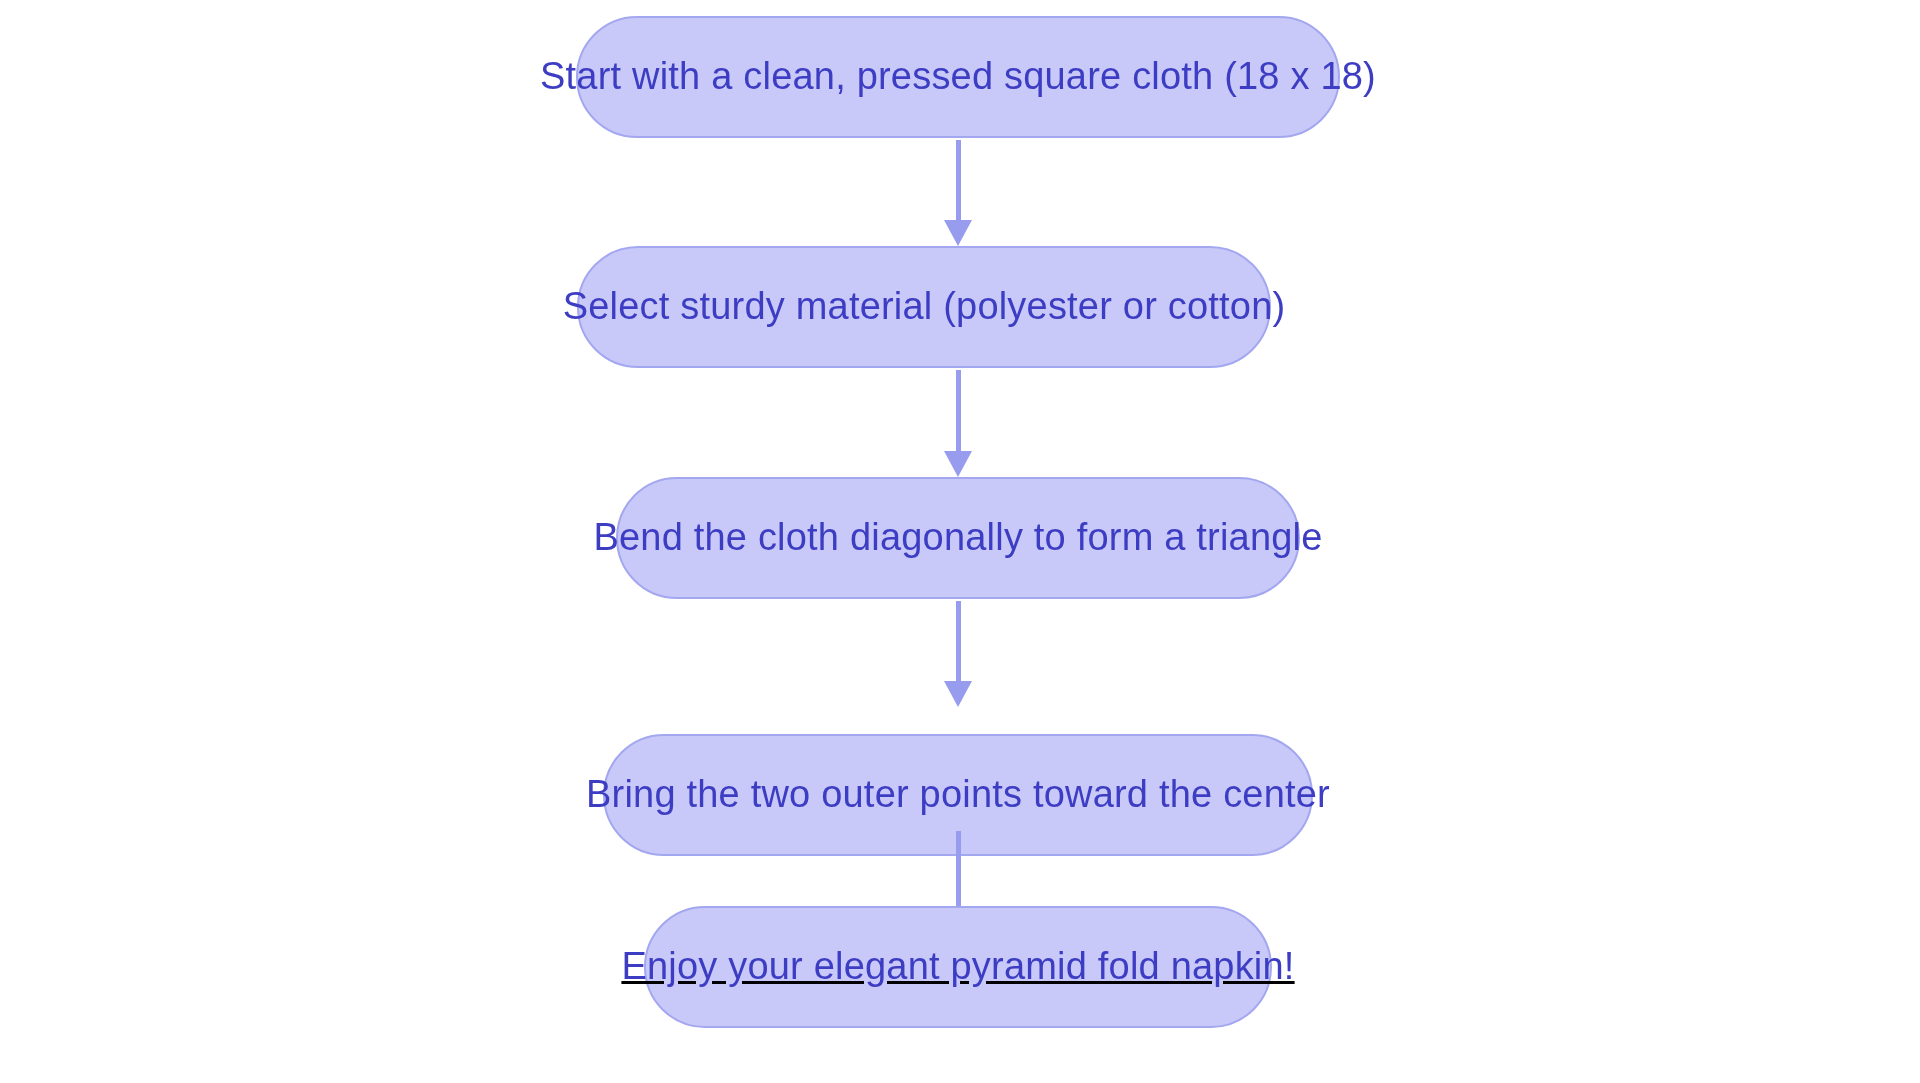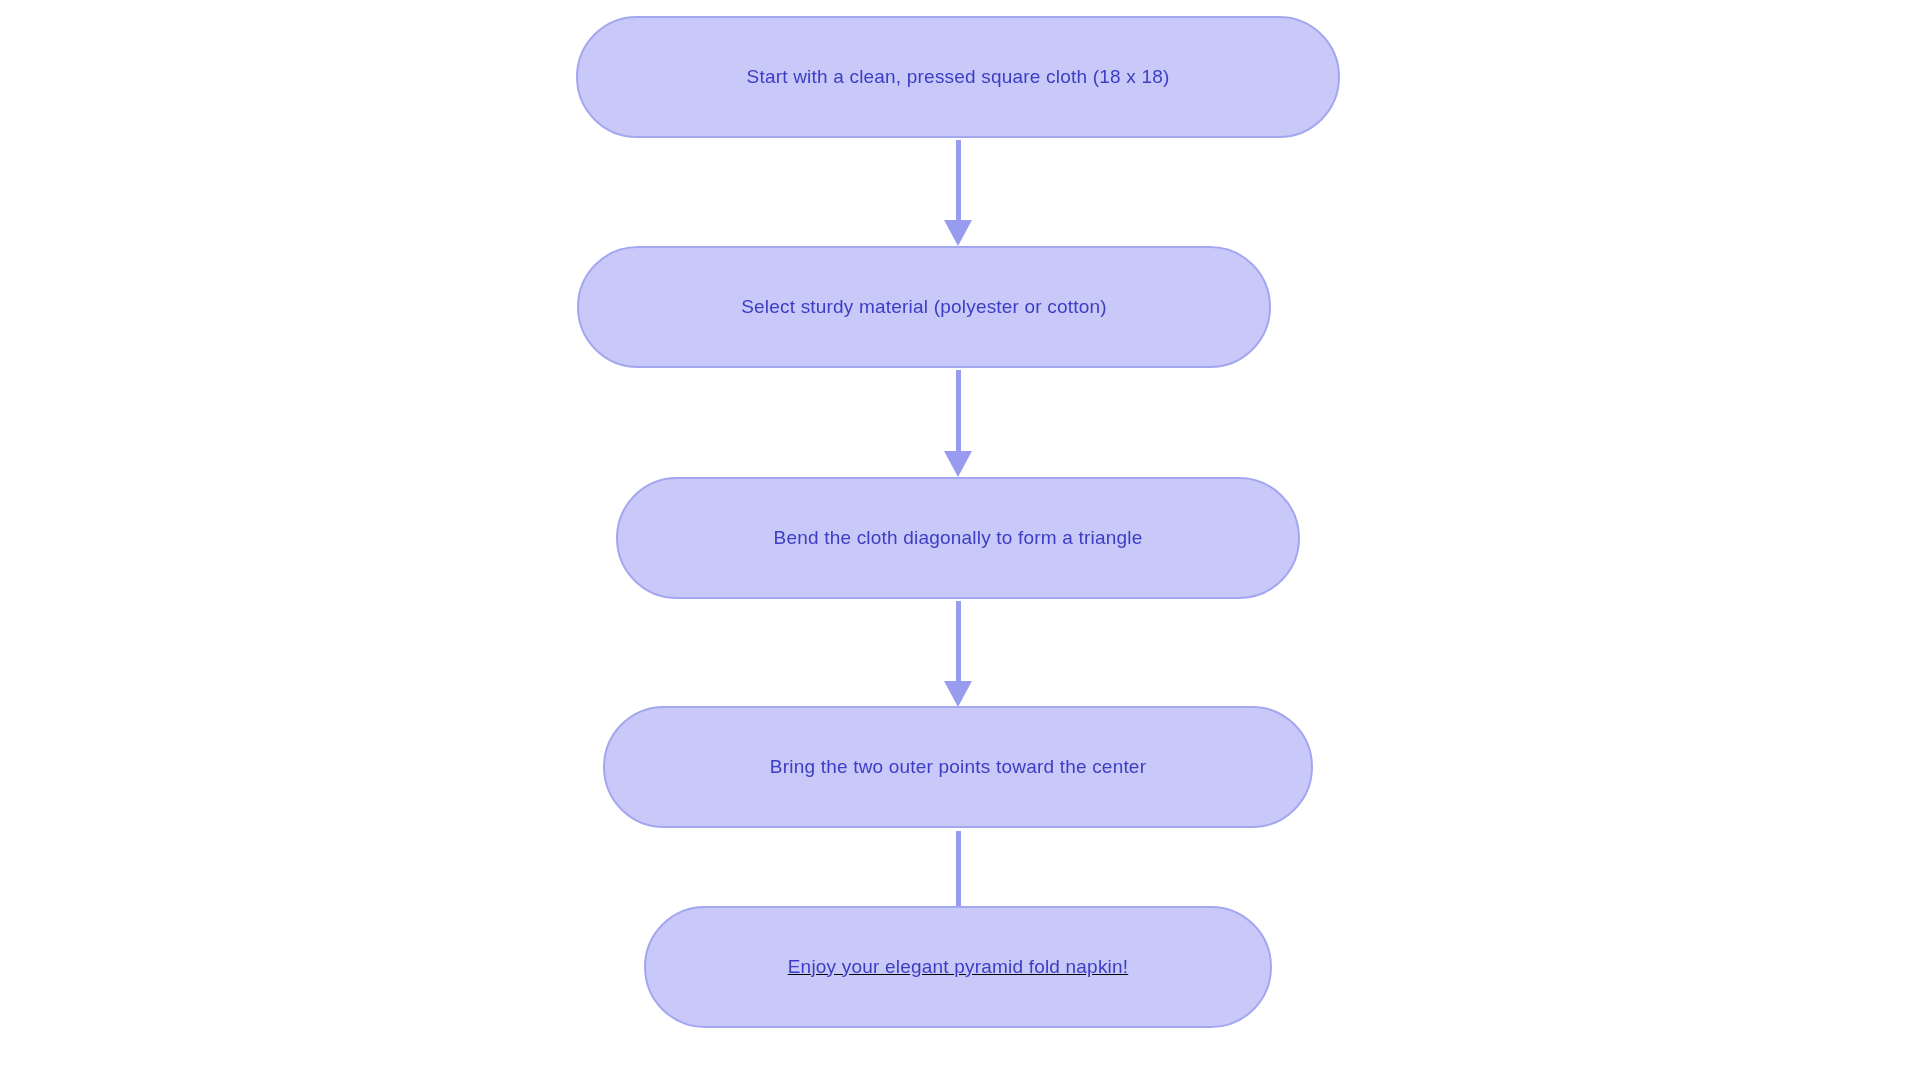--- a/index.html
+++ b/index.html
@@ -21,30 +21,30 @@
     display: flex;
     align-items: center;
     justify-content: center;
     background: var(--node-fill, #c8c9f8);
     border: 2px solid var(--node-border, #a3a7f0);
     border-radius: 61px;
     height: 122px;
   }
   .node .label {
     color: var(--text-color, #3d3dc4);
-    font-size: 19px;
+    font-size: 38px;
     line-height: 1.2;
     text-align: center;
     white-space: nowrap;
     letter-spacing: 0.2px;
   }
   .n1 { left: 576px; top: 16px;  width: 764px; }
   .n2 { left: 577px; top: 246px; width: 694px; }
   .n3 { left: 616px; top: 477px; width: 684px; align-items: center; }
-  .n4 { left: 603px; top: 706px; width: 710px; align-items: center; }
+  .n4 { left: 603px; top: 734px; width: 710px; align-items: center; }
   .n5 { left: 644px; top: 906px; width: 628px; text-decoration: underline; }
 
   .arrow {
     position: absolute;
     left: 944px;
     width: 28px;
     display: flex;
     flex-direction: column;
     align-items: center;
   }

